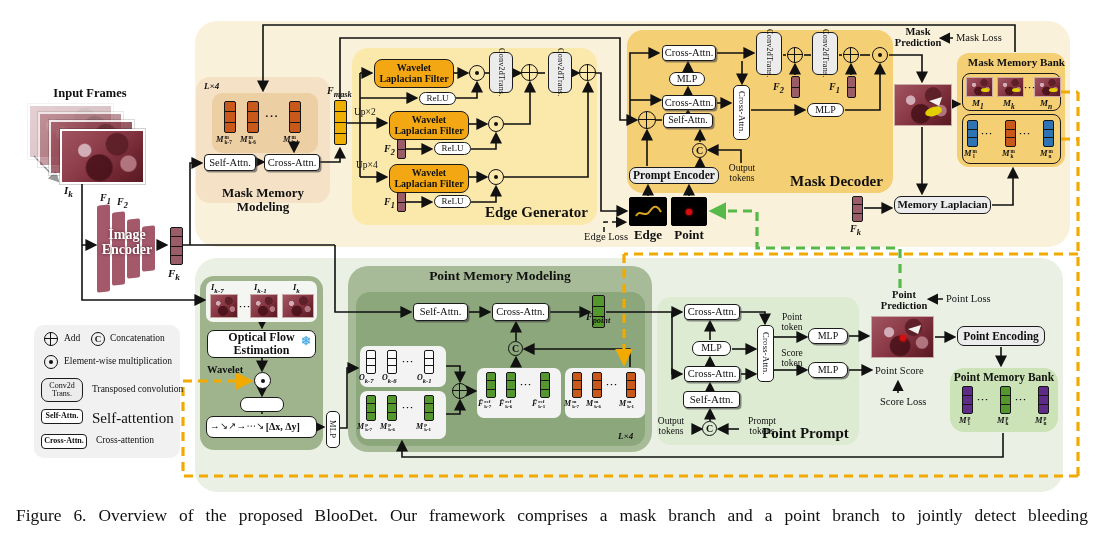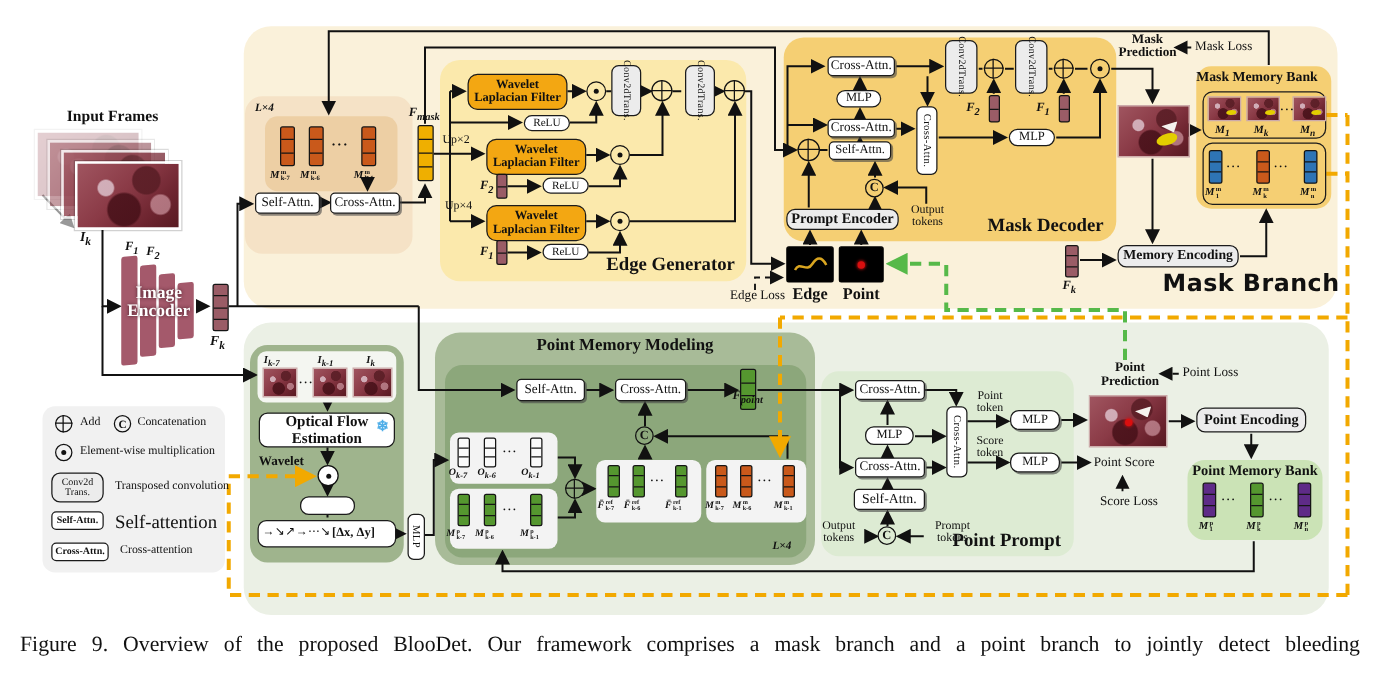--- a/index.html
+++ b/index.html
@@ -233,20 +233,21 @@
   <div class="tok t-or" style="left:289px;top:101px;height:32px;width:12px">
       <b></b>
       <b></b>
       <b></b>
     </div>
   <div class="lab m" style="left:216px;top:135px;font-size:8.5px"><i>M</i><span class="ss"><span class="sp">m</span><span class="sb">k-7</span></span></div>
   <div class="lab m" style="left:240px;top:135px;font-size:8.5px"><i>M</i><span class="ss"><span class="sp">m</span><span class="sb">k-6</span></span></div>
   <div class="lab m" style="left:283px;top:135px;font-size:8.5px"><i>M</i><span class="ss"><span class="sp">m</span><span class="sb">k-1</span></span></div>
   <div class="box sh" style="left:204px;top:154px;width:52px;height:17px">Self-Attn.</div>
   <div class="box sh" style="left:264px;top:154px;width:56px;height:17px">Cross-Attn.</div>
+  <div class="lab ttl" style="left:196px;top:186px;width:134px;text-align:center;font-size:13px;position:absolute">Mask Memory Modeling</div>
   <div class="lab m" style="left:327px;top:86px"><i>F</i><sub>mask</sub></div>
   <div class="tok t-go" style="left:334px;top:100px;height:45px;width:13px">
       <b></b>
       <b></b>
       <b></b>
       <b></b>
     </div>
 
   <div class="box goldbox" style="left:374px;top:59px;width:80px;height:29px">
       <span><span>Wavelet</span><br><span>Laplacian Filter</span></span>
@@ -333,21 +334,21 @@
   <div class="op op-mult bg-md" style="left:872px;top:47px;width:16px;height:16px"></div>
   <div class="box rnd" style="left:807px;top:103px;width:37px;height:14px;font-size:10px">MLP</div>
   <div class="lab ttl" style="left:790px;top:174px;font-size:15px;position:absolute">Mask Decoder</div>
 
   <div class="lab ttl" style="left:893px;top:26px;width:50px;text-align:center;font-size:10.5px;position:absolute">Mask Prediction</div>
   <div class="lab" style="left:956px;top:32px;font-size:10.5px;position:absolute">Mask Loss</div>
   <div class="img surg" style="left:894px;top:84px;width:58px;height:42px">
     <span class="blob" style="left:30px;top:22px;width:17px;height:9px;transform:rotate(-12deg)"></span>
     <span class="tri" style="left:34px;top:12px"></span>
   </div>
-  <div class="lab ttl" style="left:957px;top:57px;width:108px;text-align:left;font-size:11px;position:absolute">Mask Memory Bank</div>
+  <div class="lab ttl" style="left:957px;top:57px;width:108px;text-align:right;font-size:11px;position:absolute">Mask Memory Bank</div>
   <div class="box" style="left:962px;top:73px;width:99px;height:38px;background:transparent;border-radius:8px"></div>
   <div class="img surg" style="left:966px;top:77px;width:27px;height:20px">
       <span class="blob" style="left:14px;top:10px;width:8px;height:4px"></span>
     </div>
   <div class="img surg" style="left:997px;top:77px;width:27px;height:20px">
       <span class="blob" style="left:14px;top:10px;width:8px;height:4px"></span>
     </div>
   <div class="ell" style="left:1024px;top:82px;font-size:9px">···</div>
   <div class="img surg" style="left:1034px;top:77px;width:27px;height:20px">
       <span class="blob" style="left:14px;top:10px;width:8px;height:4px"></span>
@@ -375,22 +376,21 @@
     </div>
   <div class="lab m" style="left:964px;top:149px;font-size:8.5px"><i>M</i><span class="ss"><span class="sp">m</span><span class="sb">1</span></span></div>
   <div class="lab m" style="left:1002px;top:149px;font-size:8.5px"><i>M</i><span class="ss"><span class="sp">m</span><span class="sb">k</span></span></div>
   <div class="lab m" style="left:1040px;top:149px;font-size:8.5px"><i>M</i><span class="ss"><span class="sp">m</span><span class="sb">n</span></span></div>
   <div class="tok t-ma" style="left:852px;top:196px;height:26px">
       <b></b>
       <b></b>
       <b></b>
     </div>
   <div class="lab m" style="left:850px;top:224px"><i>F</i><sub>k</sub></div>
-  <div class="box gray" style="left:894px;top:196px;width:97px;height:18px;font-weight:700;font-size:11px;border-radius:7px">Memory Encoding</div>
-  <div class="lab branch-ttl" style="left:930px;top:218px;position:absolute">Mask Branch</div>
+  <div class="box gray" style="left:894px;top:196px;width:97px;height:18px;font-weight:700;font-size:11px;border-radius:7px">Memory Laplacian</div>
 
   <div class="box rnd" style="left:206px;top:281px;width:111px;height:41px;background:#F4F6F1;border:none"></div>
   <div class="lab m" style="left:211px;top:283px;font-size:8.5px"><i>I</i><sub>k-7</sub></div>
   <div class="lab m" style="left:254px;top:283px;font-size:8.5px"><i>I</i><sub>k-1</sub></div>
   <div class="lab m" style="left:293px;top:283px;font-size:8.5px"><i>I</i><sub>k</sub></div>
   <div class="img surg" style="left:210px;top:294px;width:28px;height:24px"></div>
   <div class="ell" style="left:239px;top:301px;font-size:9px">···</div>
   <div class="img surg" style="left:250px;top:294px;width:28px;height:24px"></div>
   <div class="img surg" style="left:282px;top:294px;width:32px;height:24px"></div>
   <div class="box rnd" style="left:207px;top:330px;width:109px;height:28px;font-weight:700;font-size:12px">
@@ -556,16 +556,16 @@
   <div class="box gray rnd" style="left:41px;top:378px;width:42px;height:24px;font-size:8px">
       <span><span>Conv2d</span><br><span>Trans.</span></span>
     </div>
   <div class="lab" style="left:92px;top:385px;font-size:9.5px;position:absolute">Transposed convolution</div>
   <div class="box" style="left:41px;top:409px;width:42px;height:15px;font-size:8px;font-weight:700">Self-Attn.</div>
   <div class="lab" style="left:92px;top:411px;font-size:15px;position:absolute">Self-attention</div>
   <div class="box" style="left:41px;top:434px;width:46px;height:15px;font-size:8px;font-weight:700">Cross-Attn.</div>
   <div class="lab" style="left:96px;top:436px;font-size:9.5px;position:absolute">Cross-attention</div>
 
   <div class="cap">
-    <span class="l1">Figure 9.  Overview of the proposed BlooDet.  Our framework comprises a mask branch and a point branch to jointly detect bleeding</span>
+    <span class="l1">Figure 6.  Overview of the proposed BlooDet.  Our framework comprises a mask branch and a point branch to jointly detect bleeding</span>
   </div>
 
 </div>
 
 </body></html>

